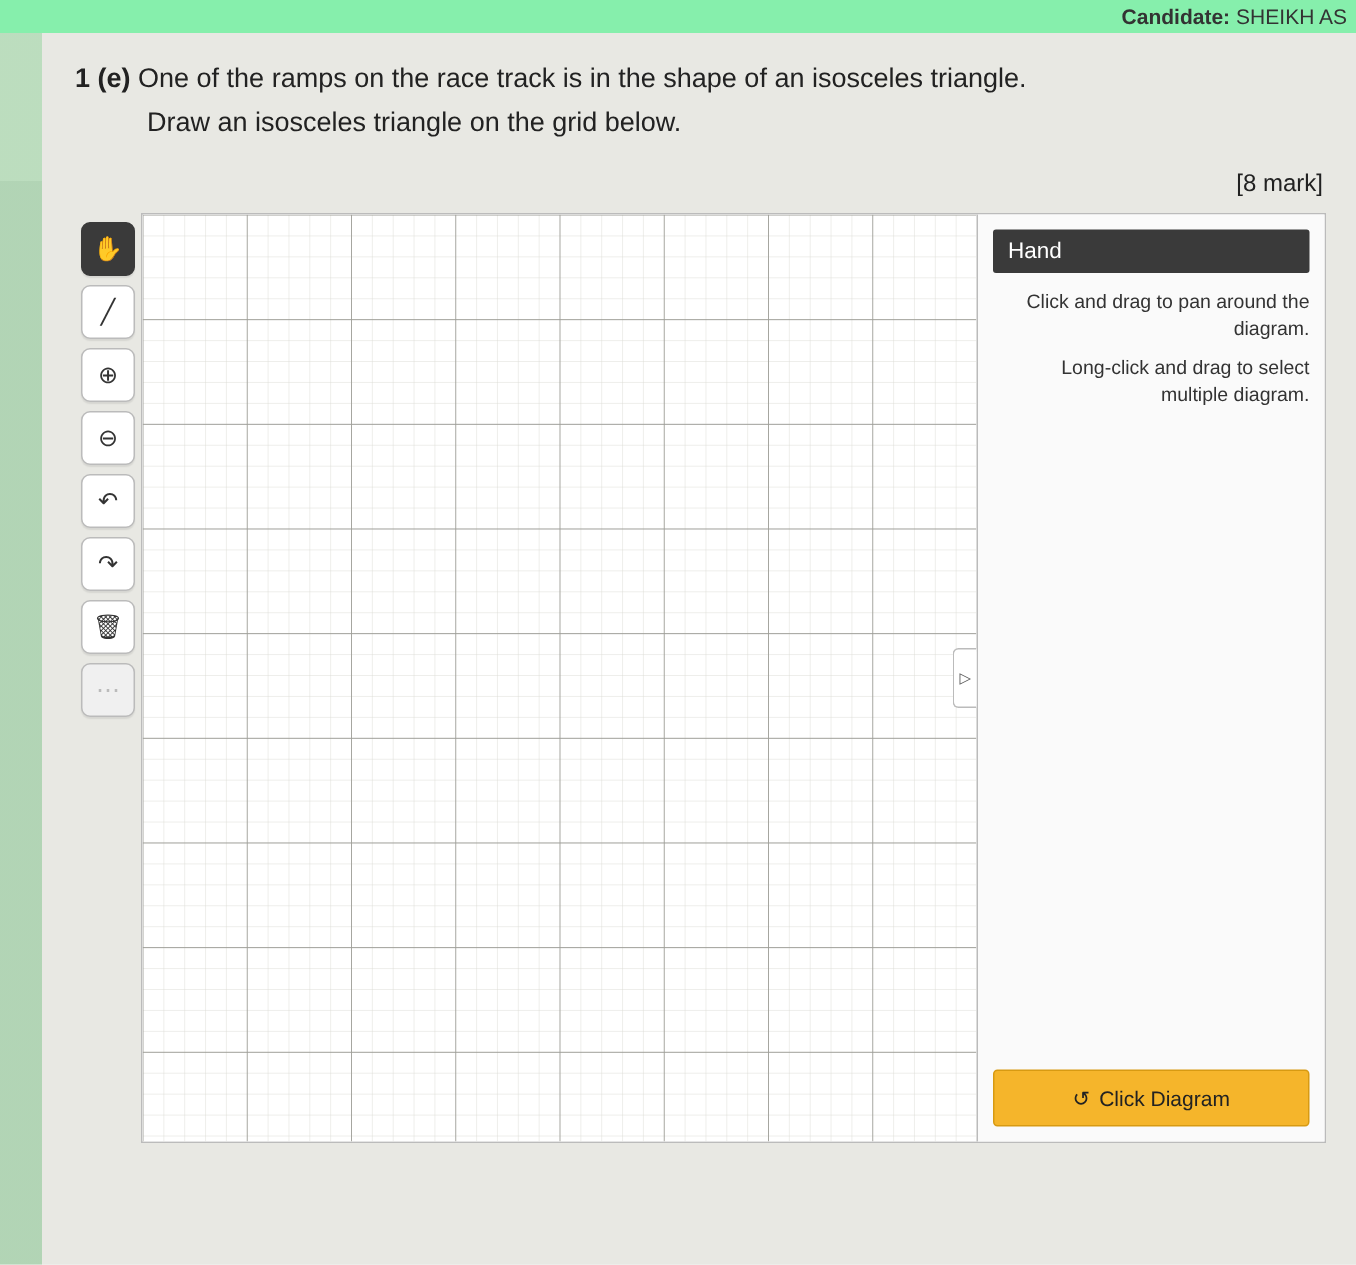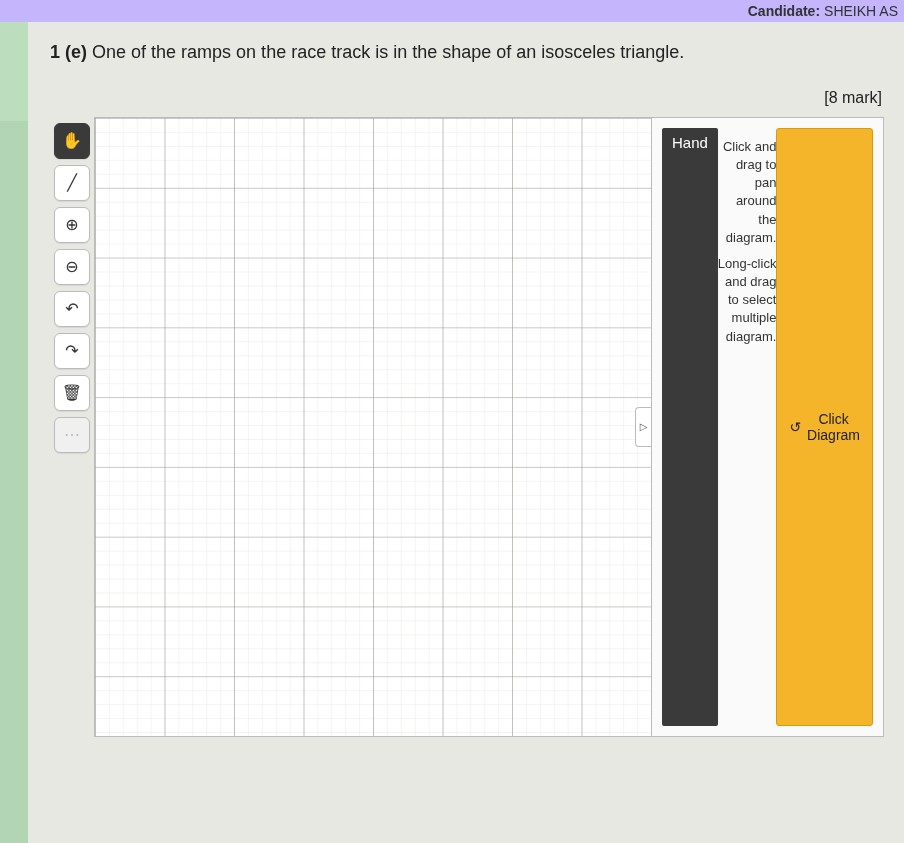--- a/index.html
+++ b/index.html
@@ -1,17 +1,17 @@
 <!DOCTYPE html>
 <html><head>
 <meta charset="utf-8">
 <style>
   * { box-sizing: border-box; margin: 0; padding: 0; }
   html, body { width: 904px; height: 843px; font-family: Arial, Helvetica, sans-serif; background: #e8e8e3; color: #222; }
-  .topbar { background: #c4b5fd; height: 22px; width: 100%; display: flex; justify-content: flex-end; align-items: center; padding-right: 6px; font-size: 14px; color: #333; }
+  .topbar { background: #86efac; height: 22px; width: 100%; display: flex; justify-content: flex-end; align-items: center; padding-right: 6px; font-size: 14px; color: #333; }
   .topbar .candlabel { font-weight: bold; margin-right: 4px; }
   .page { padding: 10px 16px 20px 50px; }
   .question { font-size: 18px; line-height: 1.6; margin: 6px 0 4px 0; }
   .qnum { font-weight: bold; margin-right: 0; }
   .indent { margin-left: 48px; font-size: 18px; }
   .marks { text-align: right; font-size: 16px; margin: 22px 6px 10px 0; }
   .editor-wrap { display: flex; align-items: flex-start; gap: 0; margin-top: 4px; }
   .toolbar { display: flex; flex-direction: column; gap: 6px; padding: 6px 4px; }
   .tool {
     width: 36px; height: 36px; border: 1px solid #bbb; border-radius: 6px;
@@ -22,21 +22,21 @@
   .tool.disabled { background: #f0f0f0; color: #bbb; cursor: default; }
   .canvas-area { display: flex; border: 1px solid #bbb; background: #fff; width: 790px; height: 620px; position: relative; }
   .grid { flex: 1; position: relative; }
   .grid svg { width: 100%; height: 100%; display: block; }
   .side-handle {
     position: absolute; right: 232px; top: 50%; transform: translateY(-50%);
     width: 16px; height: 40px; background: #fff; border: 1px solid #bbb;
     border-right: none; border-radius: 4px 0 0 4px; display: flex; align-items: center;
     justify-content: center; font-size: 10px; color: #555; cursor: pointer;
   }
-  .sidepanel { width: 232px; border-left: 1px solid #bbb; display: flex; flex-direction: row; padding: 10px; background: #fafafa; }
+  .sidepanel { width: 232px; border-left: 1px solid #bbb; display: flex; flex-direction: column; padding: 10px; background: #fafafa; }
   .sidepanel .title { background: #3a3a3a; color: #fff; padding: 6px 10px; font-size: 15px; border-radius: 2px; }
   .sidepanel .help { font-size: 13px; color: #333; margin-top: 10px; line-height: 1.4; text-align: right; }
   .sidepanel .help p { margin-bottom: 8px; }
   .sidepanel .spacer { flex: 1; }
   .reset-btn {
     background: #f5b52b; border: 1px solid #d79a12; color: #222;
     padding: 10px 12px; font-size: 14px; border-radius: 3px; cursor: pointer;
     display: flex; align-items: center; gap: 6px; justify-content: center;
   }
   .leftstrip { position: absolute; left: 0; top: 22px; bottom: 0; width: 28px;
@@ -50,20 +50,21 @@
   <span>SHEIKH AS</span>
 </div>
 
 <div class="leftstrip"></div>
 
 <div class="page">
   <div class="question">
     <span class="qnum">1 (e)</span>
     <span>One of the ramps on the race track is in the shape of an isosceles triangle.</span>
   </div>
+  <div class="indent">Draw an isosceles triangle on the grid below.</div>
   <div class="marks">[8 mark]</div>
 
   <div class="editor-wrap">
     <div class="toolbar" id="toolbar">
         <div class="tool selected">
           <span>✋</span>
         </div>
         <div class="tool">
           <span>╱</span>
         </div>

